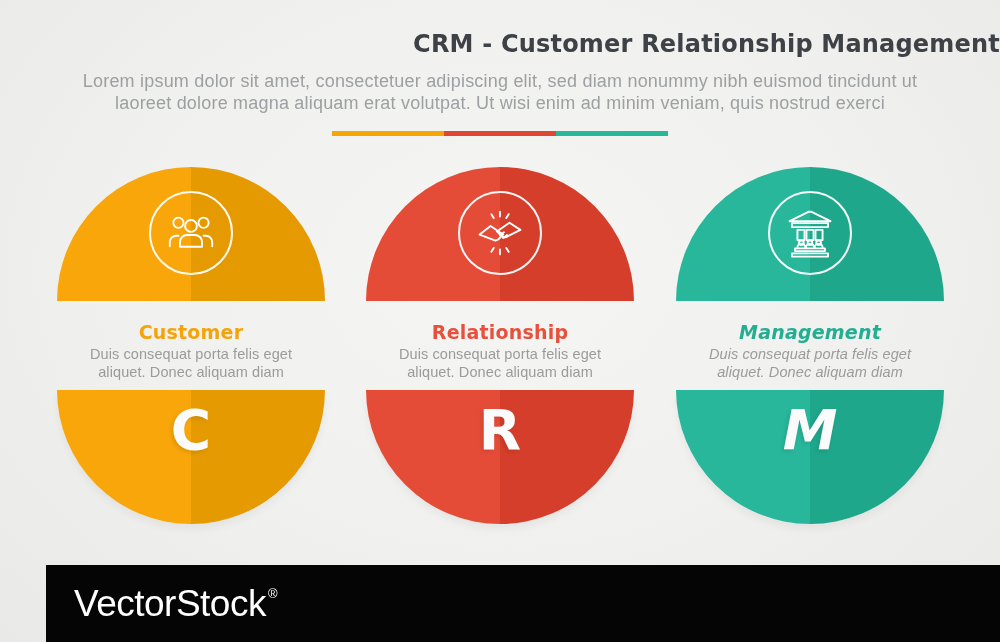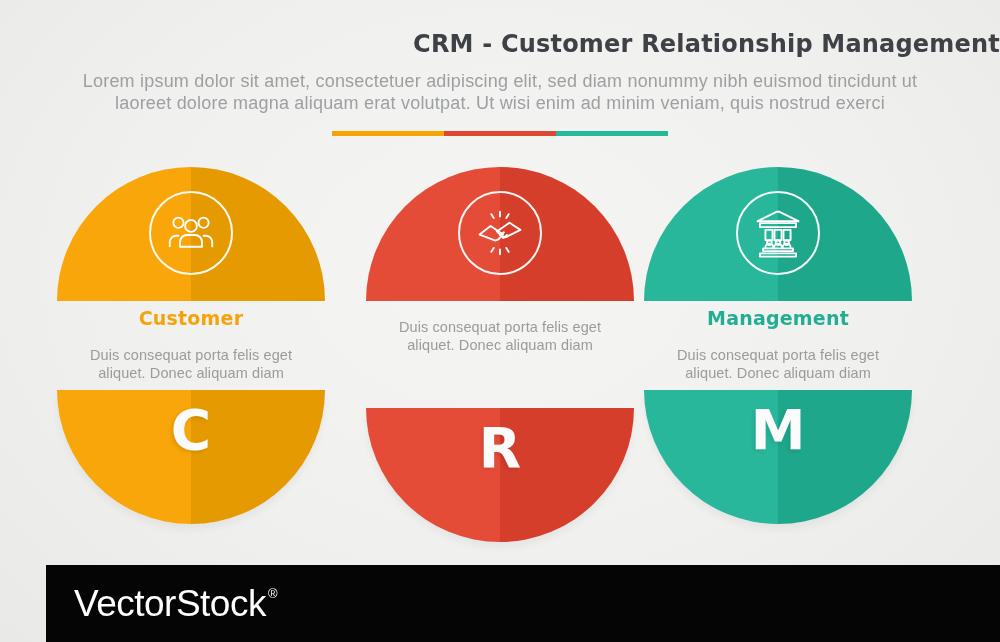--- a/index.html
+++ b/index.html
@@ -23,44 +23,44 @@
   }
   .divider {
     position:absolute; top:131px; left:332px; width:336px; height:5px;
     display:flex;
   }
   .divider span { flex:1 1 0; height:100%; }
 
   .col { position:absolute; top:167px; width:268px; }
   .col-0 { left:57px; }
   .col-1 { left:366px; }
-  .col-2 { left:644px; }
+  .col-2 { left:676px;font-style:italic; }
 
   .semi {
     width:268px; height:134px; position:relative;
     background:linear-gradient(90deg, var(--light) 0 50%, var(--dark) 50% 100%);
   }
   .semi-top { border-radius:134px 134px 0 0; }
   .semi-bottom { border-radius:0 0 134px 134px; box-shadow:0 5px 9px rgba(0,0,0,0.05); }
 
   .icon-ring {
     position:absolute; top:24px; left:92px; width:84px; height:84px;
     border:2px solid rgba(255,255,255,.95); border-radius:50%;
     display:flex; align-items:center; justify-content:center;
   }
   .icon-ring svg { width:66px; height:66px; }
   .icon-ring svg * { fill:none; stroke:#ffffff; stroke-width:2.4; stroke-linecap:round; stroke-linejoin:round; }
 
   .band { height:89px; text-align:center; }
   .band h3 {
-    padding-top:6px; font-family:"DejaVu Sans", sans-serif;
+    padding-top:20px; font-family:"DejaVu Sans", sans-serif;
     font-size:19px; font-weight:700; color:var(--title); letter-spacing:.2px;
   }
   .band p {
-    margin:18px auto 0; max-width:228px;
+    margin:3px auto 0; max-width:228px;
     font-size:14.5px; line-height:1.24; color:#9b9b9b; letter-spacing:.1px;
   }
 
   .big-letter {
     display:flex; justify-content:center;
     padding-top:13px; font-family:"DejaVu Sans", sans-serif;
     font-size:55px; font-weight:700; color:#fbfbfb; line-height:1;
     text-shadow:-2px 2px 4px rgba(0,0,0,0.10);
   }
 
@@ -116,20 +116,21 @@
         <svg viewBox="0 0 84 84">
           <path d="M16,44 L30,33 L46,44 L40,50 Q36,53 32,50 Z"></path>
           <path d="M68,38 L54,29 L38,40 L44,46 Q48,49 52,46 Z"></path>
           <path d="M42,45 l5,-4 M46,48.5 l5,-4"></path>
           <path d="M42,15 v6 M31,18 l3,5 M53,18 l-3,5"></path>
           <path d="M42,69 v-6 M31,66 l3,-5 M53,66 l-3,-5"></path>
         </svg>
       </div>
     </div>
     <div class="band">
+      <h3>Relationship</h3>
       <p>Duis consequat porta felis eget aliquet. Donec aliquam diam</p>
     </div>
     <div class="semi semi-bottom">
       <div class="big-letter">R</div>
     </div>
   </div>
 
   <div class="col col-2" style="--light: #28B79B; --dark: #1FA78B; --title: #23AE92;">
     <div class="semi semi-top">
       <div class="icon-ring">

